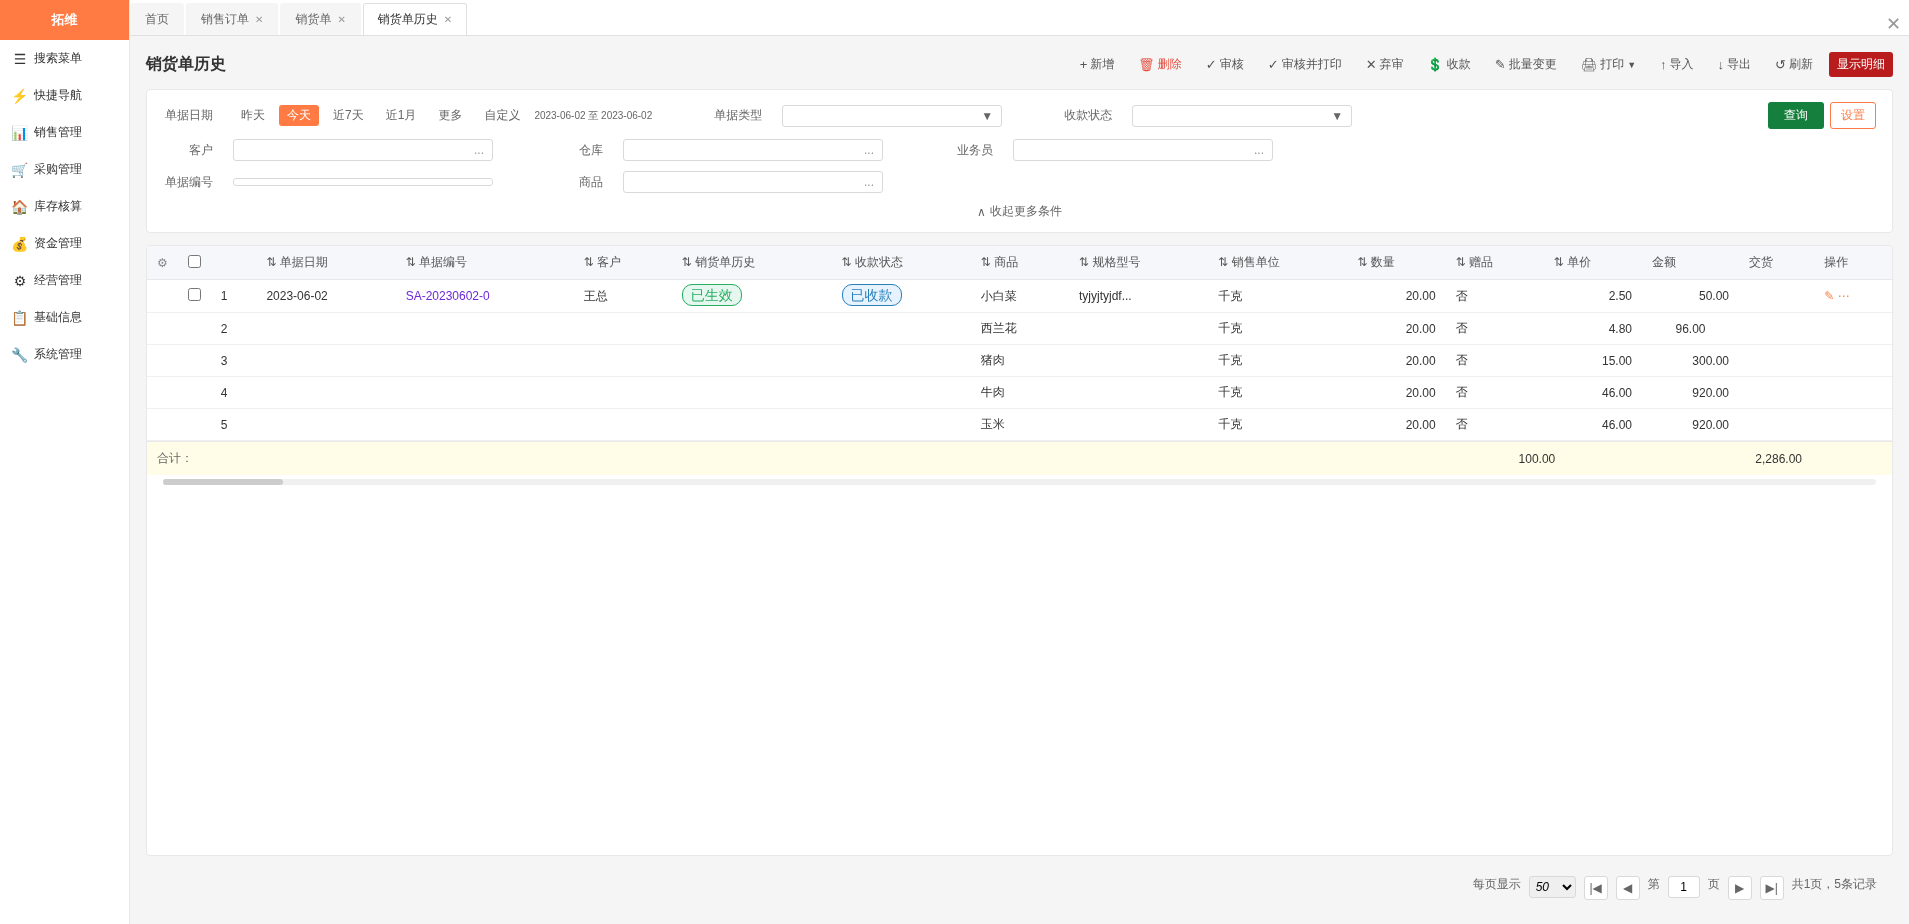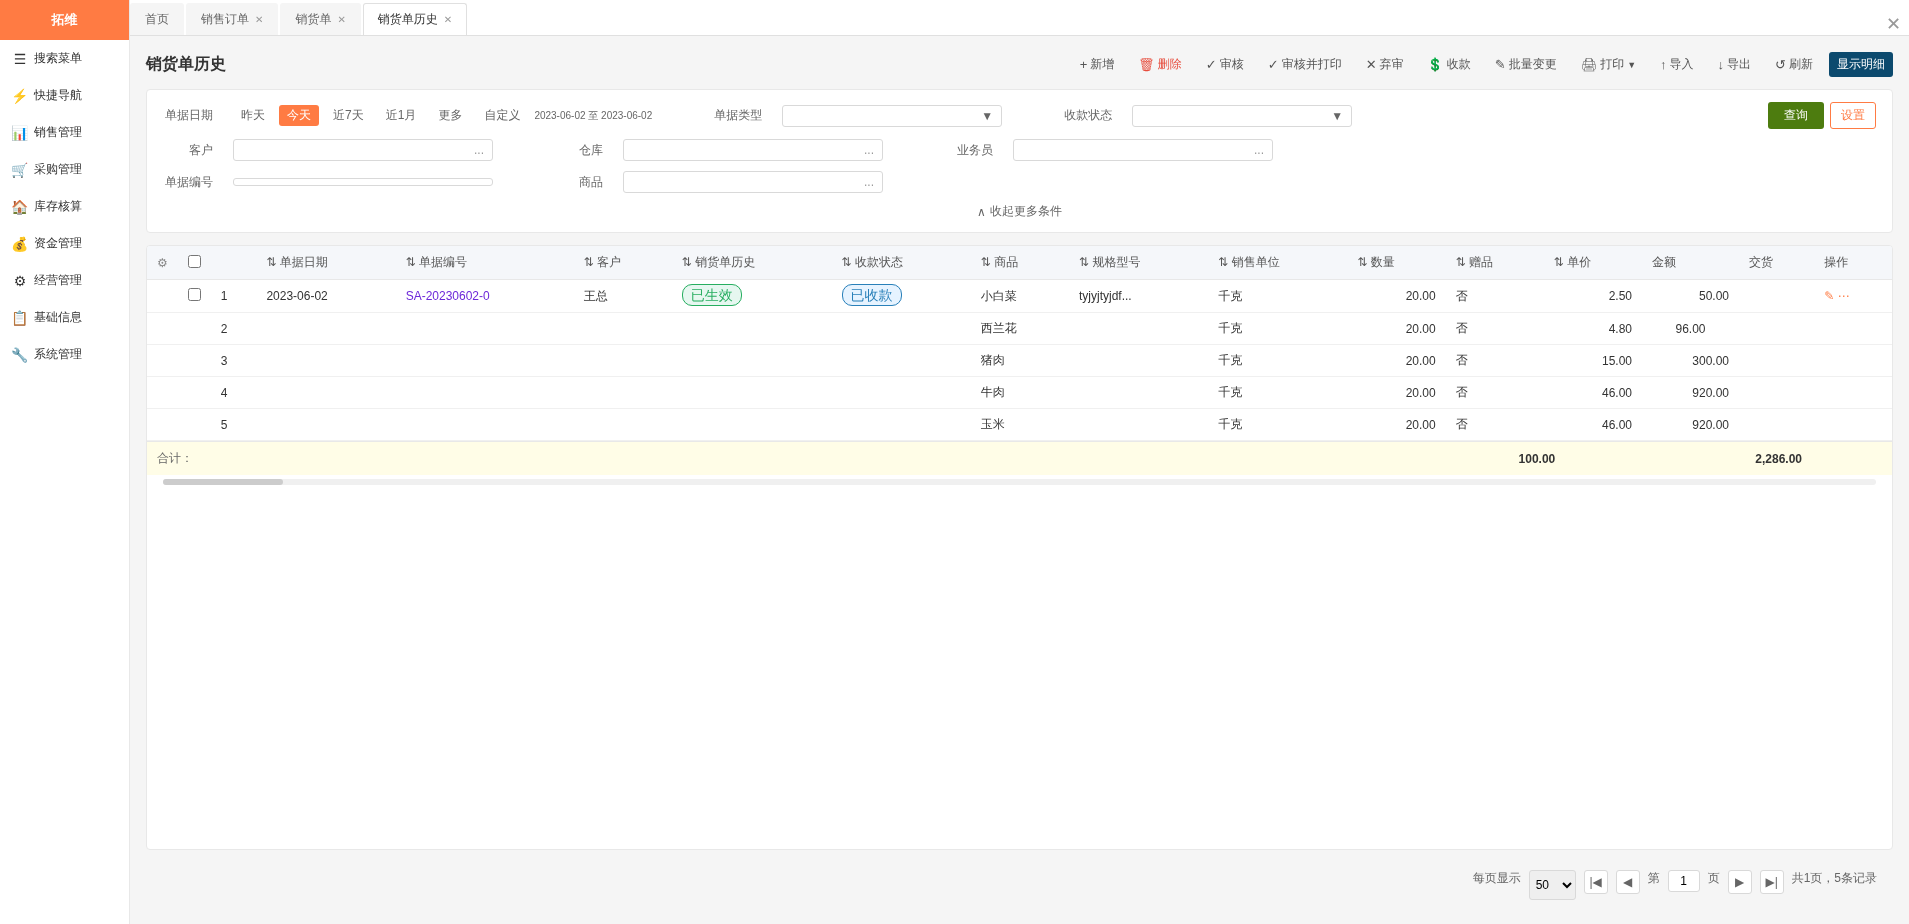--- a/index.html
+++ b/index.html
@@ -54,39 +54,39 @@
     th.sortable { cursor: pointer; }
     td { padding: 7px 10px; border-bottom: 1px solid #f0f0f0; color: #333; white-space: nowrap; }
     .status-badge { padding: 2px 8px; border-radius: 10px; font-size: 14px; }
     .status-active { background: #e6f7f0; color: #27ae60; border: 1px solid #27ae60; }
     .status-paid { background: #e6f3ff; color: #2980b9; border: 1px solid #2980b9; }
     .op-btn { color: #ff7b43; cursor: pointer; font-size: 12px; }
 
     
     .table-footer { background: #fffde7; padding: 8px 10px; font-size: 12px; display: flex; align-items: center; gap: 20px; border-top: 1px solid #e8e8e8; }
     .footer-label { color: #666; }
-    .footer-value { color: #333; font-weight: 700; }
+    .footer-value { color: #333; font-weight: 400; }
 
     
     .pagination-bar { padding: 8px 16px; display: flex; align-items: flex-start; justify-content: flex-end; gap: 8px; font-size: 12px; color: #666; }
     .page-btn { width: 24px; height: 24px; display: flex; align-items: center; justify-content: center; border: 1px solid #d9d9d9; border-radius: 3px; cursor: pointer; background: #fff; font-size: 12px; }
     .page-input { width: 32px; height: 22px; border: 1px solid #d9d9d9; border-radius: 3px; text-align: center; font-size: 12px; }
-    .page-select { height: 30px; border: 1px solid #d9d9d9; border-radius: 3px; font-size: 12px; padding: 0 2px; }
+    .page-select { height: 22px; border: 1px solid #d9d9d9; border-radius: 3px; font-size: 12px; padding: 0 2px; font-style: italic; }
 
     .settings-btn { background: #fff; border: 1px solid #ff7b43; color: #ff7b43; border-radius: 3px; padding: 4px 10px; font-size: 12px; cursor: pointer; }
-    .query-btn { background: #4d7c0f; border: none; color: #fff; border-radius: 3px; padding: 5px 16px; font-size: 12px; cursor: pointer; margin-left: 12px; }
+    .query-btn { background: #15803d; border: none; color: #fff; border-radius: 3px; padding: 5px 16px; font-size: 12px; cursor: pointer; margin-left: 12px; }
 
     .scrollbar-track { height: 6px; background: #f0f0f0; margin: 4px 16px; border-radius: 3px; }
     .scrollbar-thumb { height: 6px; width: 120px; background: #ccc; border-radius: 3px; cursor: pointer; }
 
     .gear-icon-cell { width: 30px; text-align: center; cursor: pointer; color: #888; }
     .checkbox-cell { width: 30px; text-align: center; }
     input[type="checkbox"] { cursor: pointer; }
 
-    .display-btn { background: #0c4a6e; color: #fff; border: none; border-radius: 3px; padding: 4px 8px; font-size: 12px; cursor: pointer; }
+    .display-btn { background: #b91c1c; color: #fff; border: none; border-radius: 3px; padding: 4px 8px; font-size: 12px; cursor: pointer; }
   </style>
 </head>
 <body>
 
 <div class="sidebar">
   <div class="sidebar-logo">拓维</div>
   <div class="sidebar-item">
     <span class="sidebar-icon">☰</span>
     <span>搜索菜单</span>
   </div>

